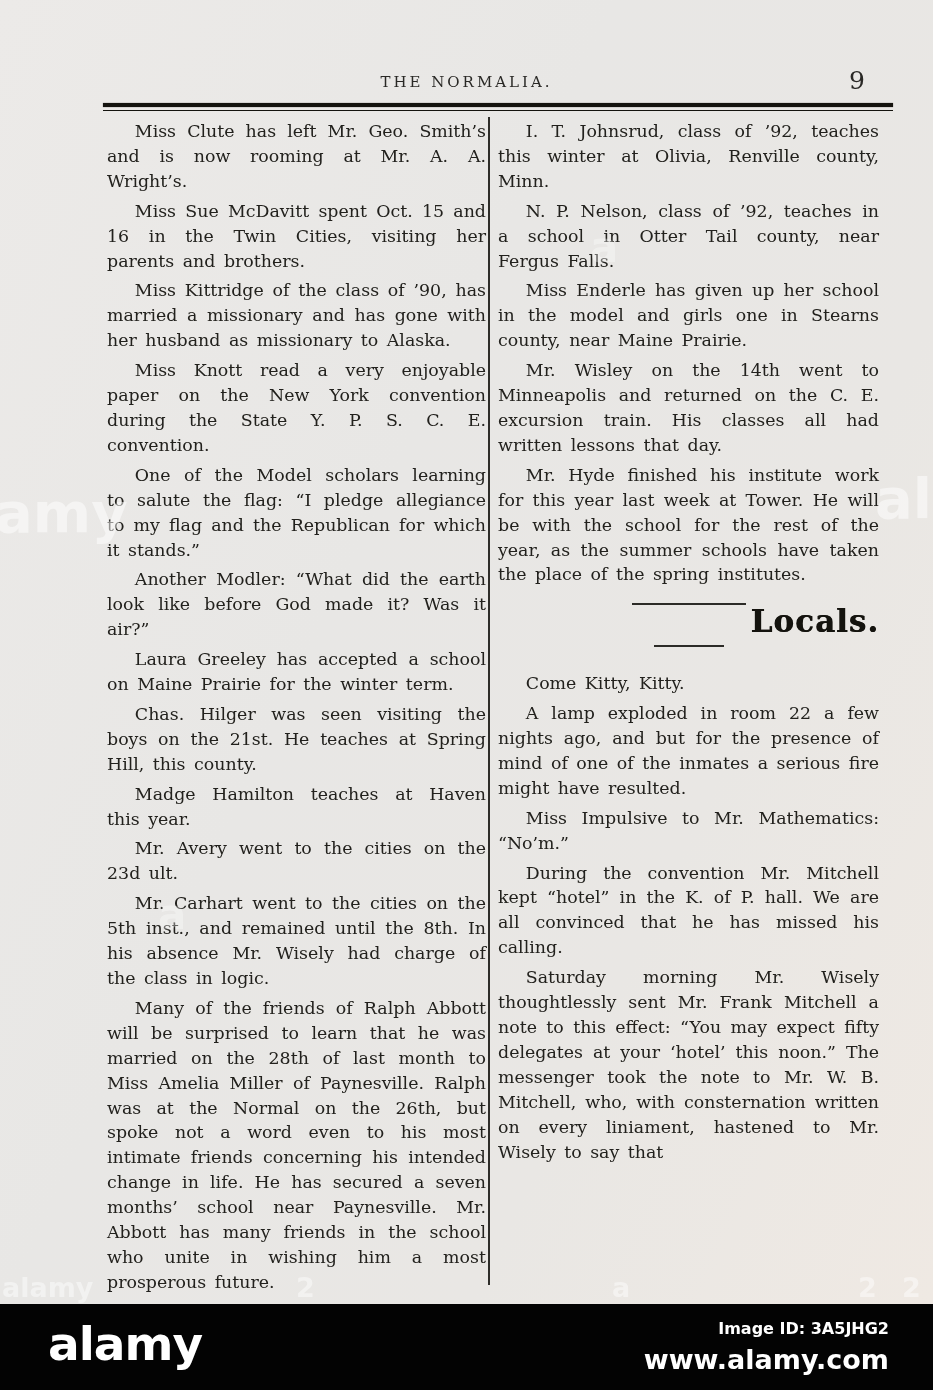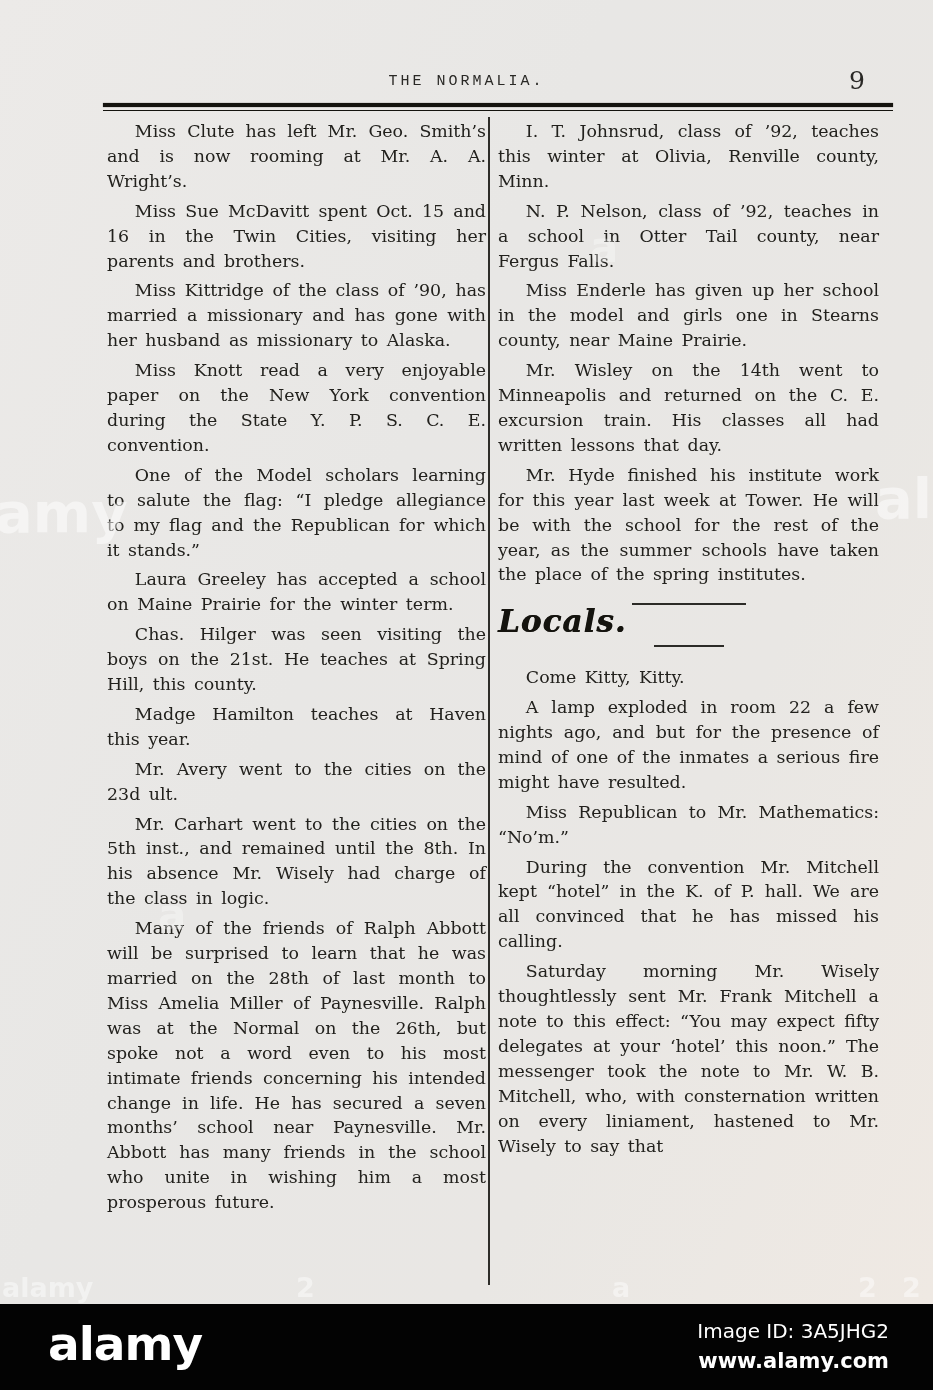--- a/index.html
+++ b/index.html
@@ -6,39 +6,39 @@
   body {
     width:933px; height:1390px; position:relative; overflow:hidden;
     background:#000; font-family:"DejaVu Serif", serif;
   }
   .page {
     position:absolute; left:0; top:0; width:933px; height:1304px; overflow:hidden;
     background:linear-gradient(115deg,#eceae8 0%,#e8e7e5 40%,#e9e7e4 70%,#efe9e3 100%);
   }
   .header-title {
     position:absolute; top:73px; left:0; width:933px; text-align:center;
-    font-size:15px; letter-spacing:3px; color:#2a2926; font-variant:small-caps;font-family:Liberation Mono, monospace;
+    font-size:15px; letter-spacing:3px; color:#2a2926; font-variant:small-caps;
   }
   .page-number {
     position:absolute; top:66px; left:849px; font-size:25px; color:#2a2926;
   }
   .top-rule { position:absolute; left:103px; top:103px; width:790px; }
   .top-rule .thick { height:4px; background:#14130e; box-shadow:0 0 1px #14130e; }
   .top-rule .thin  { height:1px; background:#14130e; margin-top:3px; }
   .col-divider {
     position:absolute; left:488px; top:117px; width:2px; height:1168px; background:#2e2d29;
   }
   .col {
     position:absolute; top:119px; font-size:17.4px; line-height:24.9px;
     color:#22211d; text-align:justify; word-spacing:0.17em;
   }
   .col-left  { left:107px; width:379px; }
   .col-right { left:498px; width:381px; }
   p.para { margin:0 0 5px 0; text-indent:1.6em; }
-  .locals-head { text-align:left; margin:16px 0 18px 0;font-style:italic; }
+  .locals-head { text-align:right; margin:16px 0 24px 0; }
   .rule-above { width:114px; border-top:2px solid #2c2b27; margin:0 auto 3px auto; }
   .rule-below { width:70px;  border-top:2px solid #2c2b27; margin:7px auto 0 auto; }
   .locals-text {
     font-size:31px; font-weight:bold; color:#14130e; letter-spacing:1px;
     text-indent:0; display:inline-block; transform:scaleY(1.05);
     text-shadow:0.5px 0 #14130e;
   }
   .wm {
     position:absolute; color:rgba(255,255,255,0.5);
     font-family:"DejaVu Sans", sans-serif; font-weight:bold; pointer-events:none;
@@ -55,22 +55,22 @@
   }
   .alamy-logo {
     position:absolute; left:48px; top:12px; color:#fff;
     font-family:"DejaVu Sans", sans-serif; font-weight:bold; font-size:47px;
     letter-spacing:-1px;
   }
   .id-block {
     position:absolute; right:44px; top:15px; text-align:right; color:#fff;
     font-family:"DejaVu Sans", sans-serif;
   }
-  .image-id { font-size:20px; font-weight:normal;text-align:right; }
-  .site-url { font-size:21px; font-weight:bold; margin-top:6px; }
+  .image-id { font-size:16px; font-weight:bold;text-align:right; }
+  .site-url { font-size:27px; font-weight:bold; margin-top:6px; }
 </style>
 </head>
 <body>
 
 <div class="page">
 
   <div class="header-title">THE NORMALIA.</div>
   <div class="page-number">9</div>
 
   <div class="top-rule">
@@ -79,20 +79,21 @@
   </div>
 
   <div class="col-divider"></div>
 
   <div class="col col-left">
       <p class="para">Miss Clute has left Mr. Geo. Smith’s and is now rooming at Mr. A. A. Wright’s.</p>
       <p class="para">Miss Sue McDavitt spent Oct. 15 and 16 in the Twin Cities, visiting her parents and brothers.</p>
       <p class="para">Miss Kittridge of the class of ’90, has married a missionary and has gone with her husband as missionary to Alaska.</p>
       <p class="para">Miss Knott read a very enjoyable paper on the New York convention during the State Y. P. S. C. E. convention.</p>
       <p class="para">One of the Model scholars learning to salute the flag:  “I pledge allegiance to my flag and the Republican for which it stands.”</p>
+      <p class="para">Another Modler:  “What did the earth look like before God made it?  Was it air?”</p>
       <p class="para">Laura Greeley has accepted a school on Maine Prairie for the winter term.</p>
       <p class="para">Chas. Hilger was seen visiting the boys on the 21st.  He teaches at Spring Hill, this county.</p>
       <p class="para">Madge Hamilton teaches at Haven this year.</p>
       <p class="para">Mr. Avery went to the cities on the 23d ult.</p>
       <p class="para">Mr. Carhart went to the cities on the 5th inst., and remained until the 8th.  In his absence Mr. Wisely had charge of the class in logic.</p>
       <p class="para">Many of the friends of Ralph Abbott will be surprised to learn that he was married on the 28th of last month to Miss Amelia Miller of Paynesville.  Ralph was at the Normal on the 26th, but spoke not a word even to his most intimate friends concerning his intended change in life.  He has secured a seven months’ school near Paynesville. Mr. Abbott has many friends in the school who unite in wishing him a most prosperous future.</p>
     </div>
 
   <div class="col col-right">
     <div>
@@ -103,21 +104,21 @@
         <p class="para">Mr. Hyde finished his institute work for this year last week at Tower.  He will be with the school for the rest of the year, as the summer schools have taken the place of the spring institutes.</p>
       </div>
     <div class="locals-head">
       <div class="rule-above"></div>
       <span class="locals-text">Locals.</span>
       <div class="rule-below"></div>
     </div>
     <div>
         <p class="para">Come Kitty, Kitty.</p>
         <p class="para">A lamp exploded in room 22 a few nights ago, and but for the presence of mind of one of the inmates a serious fire might have resulted.</p>
-        <p class="para">Miss Republican to Mr. Mathematics: “No’m.”</p>
+        <p class="para">Miss Impulsive to Mr. Mathematics: “No’m.”</p>
         <p class="para">During the convention Mr. Mitchell kept “hotel” in the K. of P. hall.  We are all convinced that he has missed his calling.</p>
         <p class="para">Saturday morning Mr. Wisely thoughtlessly sent Mr. Frank Mitchell a note to this effect:  “You may expect fifty delegates at your ‘hotel’ this noon.”  The messenger took the note to Mr. W. B. Mitchell, who, with consternation written on every liniament, hastened to Mr. Wisely to say that</p>
       </div>
   </div>
 
   <span class="wm wm-left">alamy</span>
   <span class="wm wm-right">alamy</span>
   <span class="wm wm-ghost-a1">a</span>
   <span class="wm wm-ghost-a2">a</span>
   <span class="wm wm-row wm-b1">alamy</span>

